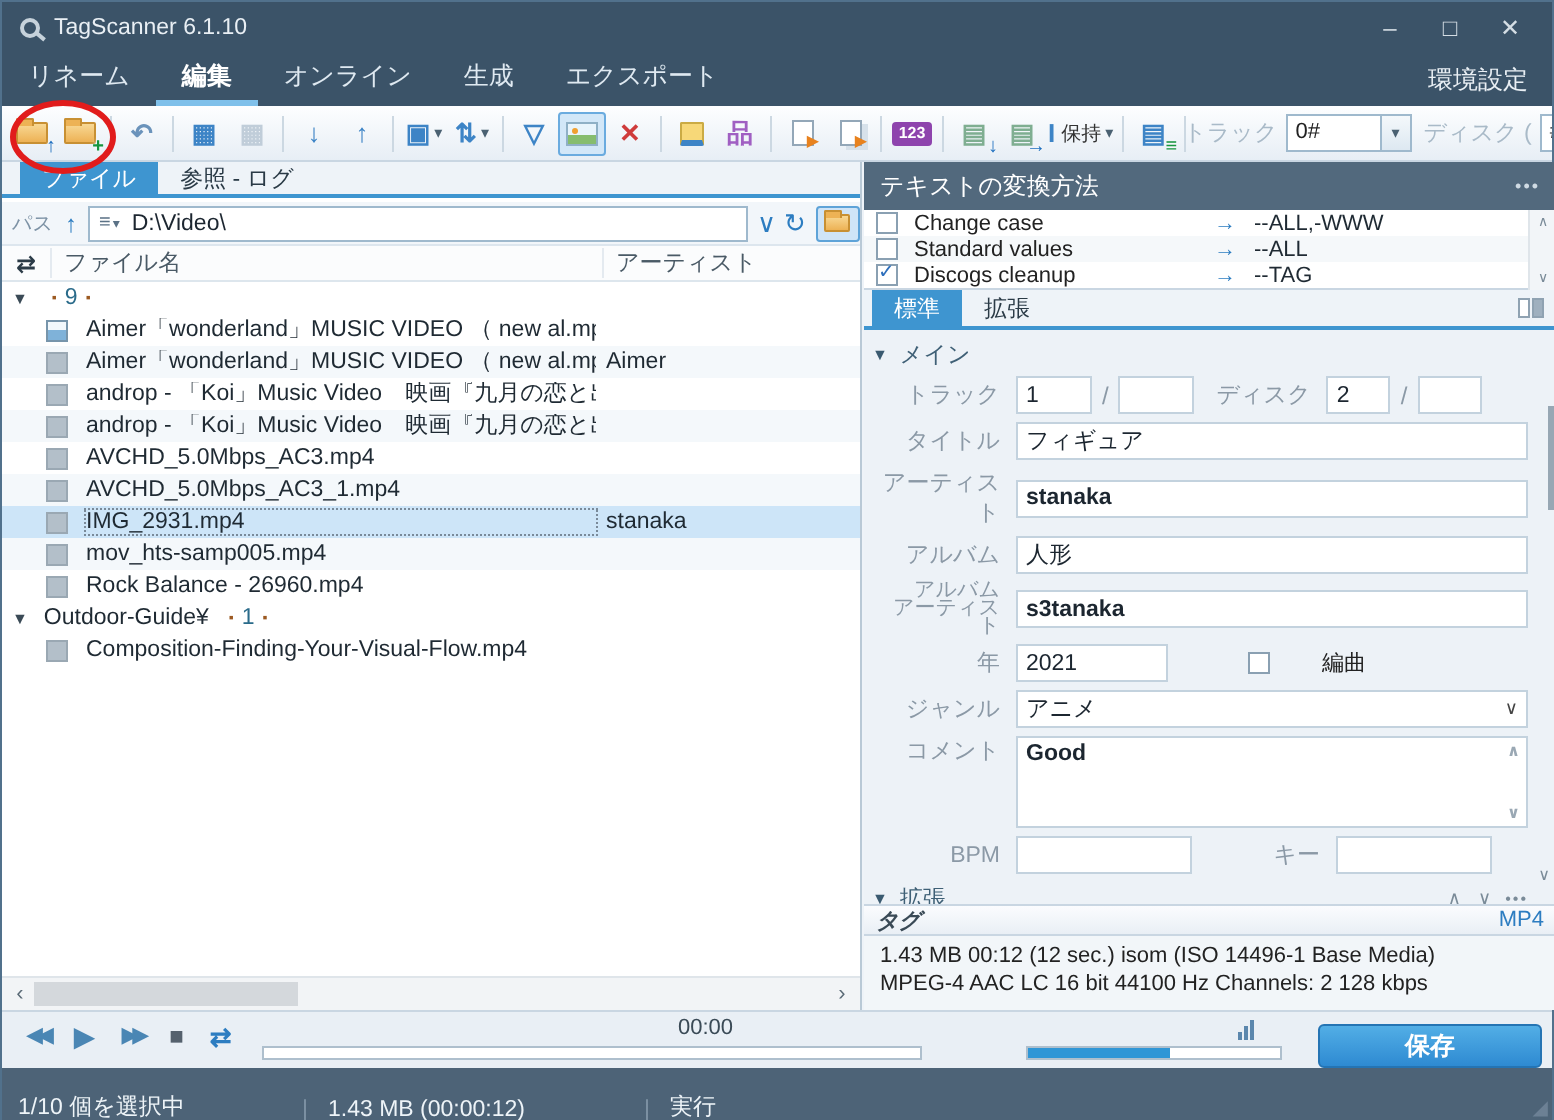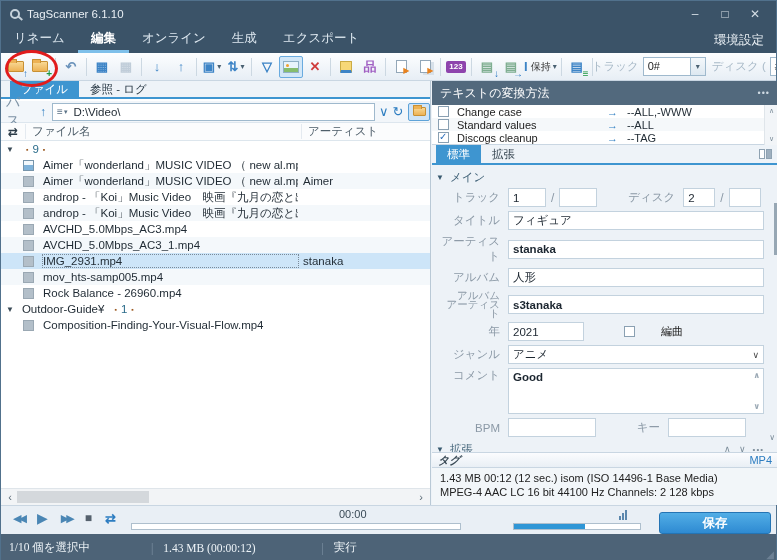--- a/index.html
+++ b/index.html
@@ -47,21 +47,21 @@
 
   
   .annotation { position:absolute; left:4px; top:49px; width:53px; height:37px; border:3px solid #e11c1c; border-radius:50%; z-index:99; pointer-events:none; }
 
   
   .leftpanel { position:absolute; left:0; top:80px; width:430px; height:424px; background:#fff; border-right:1px solid #b9c9d6; }
   .ltabs { position:absolute; left:0; top:0; width:100%; height:18px; background:#eef3f8; border-bottom:2px solid #3e95d0; display:flex; padding-left:9px; }
   .ltab { padding:0 11px; font-size:11.5px; display:flex; align-items:center; color:#2a3a46; }
   .ltab.active { background:#3e95d0; color:#fff; }
   .pathrow { position:absolute; left:0; top:20px; width:100%; height:22px; background:#f2f6fa; border-bottom:1px solid #dde6ee; display:flex; align-items:center; }
-  .pathlabel { color:#7d92a5; font-size:14px; margin:0 6px 0 5px; }
+  .pathlabel { color:#7d92a5; font-size:10px; margin:0 6px 0 5px; }
   .uparrow { color:#2d7dc1; font-weight:bold; font-size:12px; margin-right:6px; }
   .pathbox { width:330px; height:18px; background:#fff; border:1px solid #9fb9cd; display:flex; align-items:center; font-size:11.5px; padding:0 4px; color:#1c2630; }
   .pathbox .mi { color:#5b7286; font-size:10px; margin-right:1px; }
   .pathbox .mc { color:#5b7286; font-size:7px; margin-right:6px; }
   .pbtn { background:none; border:none; color:#2d7dc1; font-size:12px; margin-left:4px; }
   .ftreebtn { width:22px; height:18px; background:#cfe4f7; border:1px solid #5ea3d8; border-radius:2px; display:flex; align-items:center; justify-content:center; margin-left:5px; }
   .ftreebtn .folder { width:13px; height:9px; }
   .colheader { position:absolute; left:0; top:42px; width:100%; height:18px; background:#fbfcfd; border-bottom:1px solid #dde6ed; display:flex; align-items:center; font-size:11.5px; color:#4a5a66; }
   .shuffle { color:#2b3b47; font-weight:bold; font-size:12px; width:24px; text-align:center; }
   .ch-name { width:276px; border-left:1px solid #e4eaf0; padding-left:6px; }
@@ -145,21 +145,21 @@
   .progress { position:absolute; left:130px; top:17px; width:330px; height:7px; background:#fff; border:1px solid #aebfcd; }
   .ptime { position:absolute; left:338px; top:2px; font-size:11px; color:#3a4a56; }
   .volume { position:absolute; left:512px; top:17px; width:128px; height:7px; background:#fff; border:1px solid #aebfcd; }
   .volume .fill { height:100%; width:56%; background:#2f96d6; }
   .volicon { position:absolute; left:618px; top:4px; display:flex; align-items:flex-end; gap:1px; height:10px; }
   .volicon i { width:2px; background:#5b87ad; display:block; }
   .volicon i:nth-child(1){height:4px;} .volicon i:nth-child(2){height:7px;} .volicon i:nth-child(3){height:10px;}
   .savebtn { position:absolute; right:5px; top:6px; width:112px; height:22px; background:linear-gradient(#52aee6,#2e8ad2); border:1px solid #2474b4; border-radius:3px; color:#fff; font-weight:bold; font-size:12.5px; font-family:inherit; }
 
   
-  .statusbar { position:absolute; left:0; top:533px; width:100%; height:27px; background:#4d6377; color:#eef4f8; font-size:11.5px; display:flex; align-items:center; padding-left:8px;font-family:Liberation Serif, serif; }
+  .statusbar { position:absolute; left:0; top:533px; width:100%; height:27px; background:#4d6377; color:#eef4f8; font-size:11.5px; display:flex; align-items:flex-end; padding-left:8px; }
   .statusbar .ssep { color:#7f93a5; margin:0 10px; }
   .st-sel { width:132px; }
   .st-size { width:148px; }
   .grip { position:absolute; right:2px; bottom:1px; color:#6c8094; font-size:10px; }
 </style>
 </head>
 <body>
 
 <div class="win">
 
@@ -426,21 +426,21 @@
       <div class="sechdr">
         <span class="tri">▼</span>
         <span>メイン</span>
       </div>
 
       <div class="fr">
         <span class="flabel">トラック</span>
         <input class="iw-36" value="1" style="">
         <span class="slash">/</span>
         <input class="iw-36" value="" style="">
-        <span class="flabel" style="width:86px">ディスク</span>
+        <span class="flabel" style="width:66px">ディスク</span>
         <input class="iw-30" value="2" style="">
         <span class="slash">/</span>
         <input class="iw-30" value="" style="">
       </div>
 
       <div class="fr">
         <span class="flabel">タイトル</span>
         <input class="iw-f" value="フィギュア" style="">
       </div>
 

